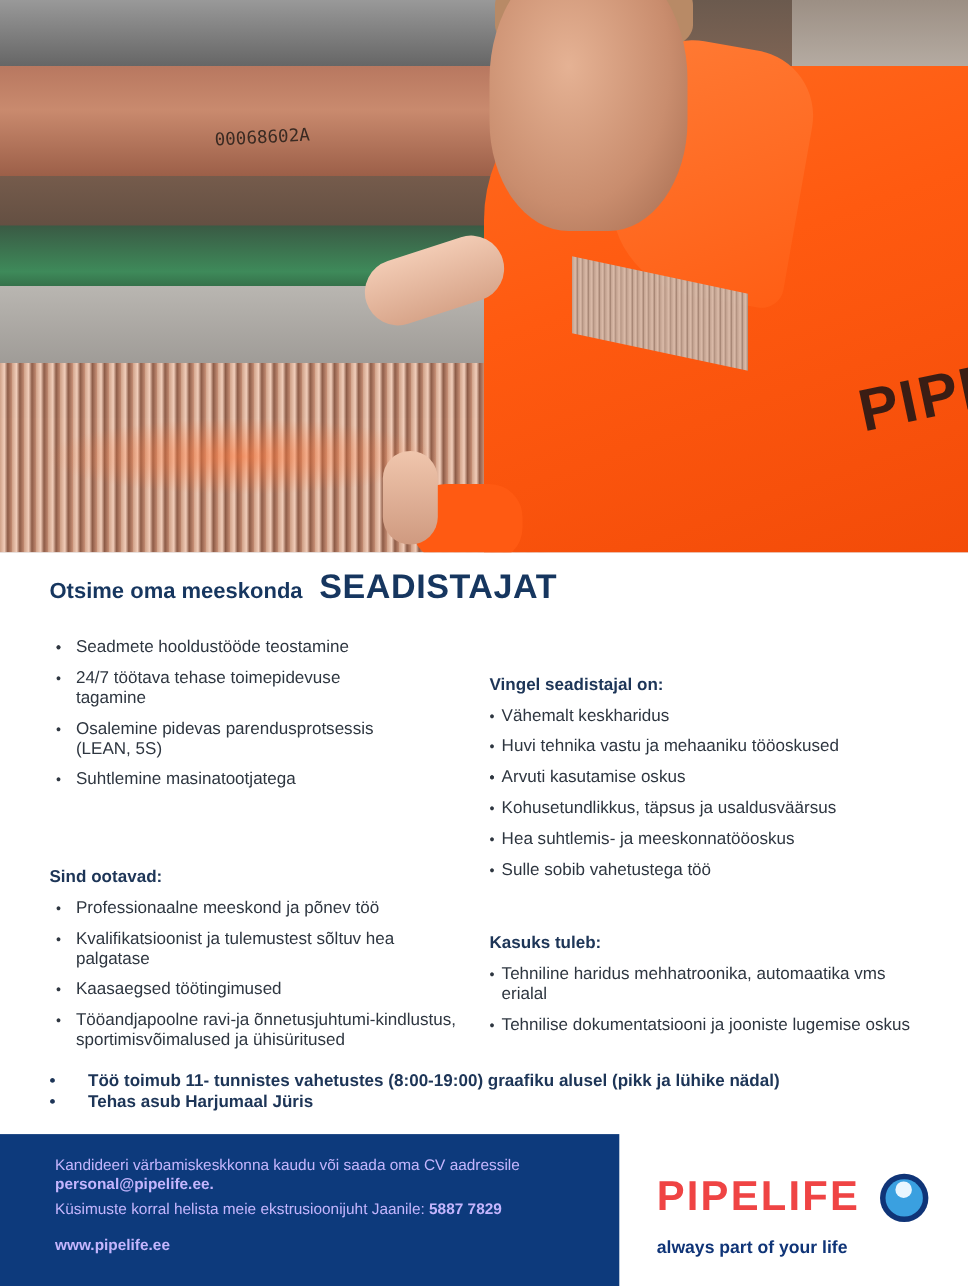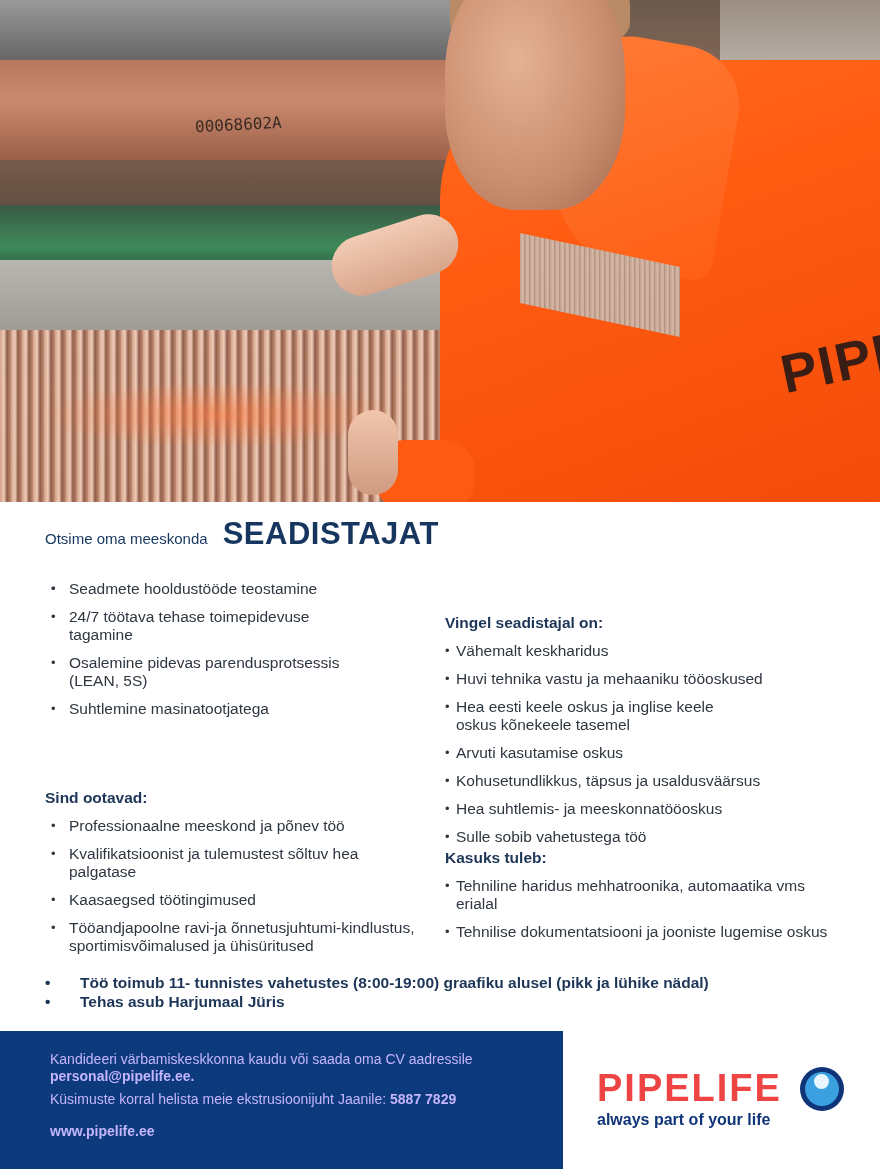--- a/index.html
+++ b/index.html
@@ -40,21 +40,21 @@
   .photo .hand1 { position:absolute; left:330px; top:225px; width:130px; height:60px; border-radius:30px;
            background:linear-gradient(180deg,#f2cbb4,#d8a58a); transform:rotate(-18deg); }
   .photo .hand2 { position:absolute; left:348px; top:410px; width:50px; height:85px; border-radius:25px;
            background:linear-gradient(180deg,#f0c6ad,#cf9a80); }
   .photo .sleeve { position:absolute; left:375px; top:440px; width:100px; height:70px; border-radius:30px;
            background:#ff5a12; }
   .photo .jacket-logo { position:absolute; left:780px; top:330px; font-family:"Liberation Sans", sans-serif;
            font-weight:bold; font-size:54px; color:#3a1d14; transform:rotate(-12deg); letter-spacing:2px; }
 
   .headline { position:absolute; left:45px; top:516px; white-space:nowrap; color:#16365f; }
-  .headline .lead { font-family:"Liberation Sans", sans-serif; font-weight:normal; font-size:15px; vertical-align:baseline; }
+  .headline .lead { font-family:"Liberation Sans", sans-serif; font-weight:bold; font-size:20px; vertical-align:baseline; }
   .headline .role { font-family:"Liberation Sans", sans-serif; font-weight:bold; font-size:31px; margin-left:10px; letter-spacing:.5px; }
 
   .col { position:absolute; }
   .col-left { left:45px; width:395px; }
   .col-right { left:445px; width:400px; }
   h3 { margin:0; font-family:"Liberation Sans", sans-serif; font-weight:bold; font-size:15.5px; color:#1d3557; }
   ul { list-style:none; margin:0; padding:0; }
   li { position:relative; font-family:"Liberation Sans", sans-serif; font-size:15.5px; line-height:18px; color:#2e3640; }
   .col-left li { padding-left:18px; margin-left:6px; }
   .col-right li { padding-left:11px; }
@@ -66,21 +66,21 @@
            font-weight:bold; font-size:15.5px; line-height:19px; color:#1d3557; }
   .notes .note .bullet { position:absolute; left:0; top:0; }
 
   .footer-box { position:absolute; left:0; top:1031px; width:563px; height:160px; background:#0d3a7c; color:#c4b5fd; }
   .footer-box .txt { position:absolute; left:50px; font-family:"Liberation Sans", sans-serif; font-size:14px; line-height:17px; }
   .footer-box b { font-weight:bold; }
 
   .logo { position:absolute; left:597px; top:1068px; }
   .logo .word { font-family:"Liberation Sans", sans-serif; font-weight:bold; font-size:38px; letter-spacing:2px;
            color:#ef4444; line-height:40px; }
-  .logo .tag { font-family:"Liberation Sans", sans-serif; font-weight:bold; font-size:16px; color:#0f3477; margin-top:3px; }
+  .logo .tag { font-family:"Liberation Sans", sans-serif; font-weight:bold; font-size:16px; color:#0f3477; margin-top:18px; }
   .logo-ring { position:absolute; left:800px; top:1067px; width:44px; height:44px; border-radius:50%;
            background:#0f3477; }
   .logo-ring .inner { position:absolute; left:5px; top:5px; width:34px; height:34px; border-radius:50%;
            background:#3aa0e0; }
   .logo-ring .dot { position:absolute; left:14px; top:7px; width:15px; height:15px; border-radius:50%;
            background:#e9f6ff; }
 </style>
 </head>
 <body>
 
@@ -127,21 +127,21 @@
     <li><span class="bullet">•</span><span>Kaasaegsed töötingimused</span></li>
     <li style="width:385px;"><span class="bullet">•</span><span>Tööandjapoolne ravi-ja õnnetusjuhtumi-kindlustus, sportimisvõimalused ja ühisüritused</span></li>
   </ul>
 </div>
 
 <div class="col col-right" style="top:570px;margin-top:44px;">
   <h3>Vingel seadistajal on:</h3>
   <ul style="margin-top:10px;">
     <li><span class="bullet">•</span><span> Vähemalt keskharidus</span></li>
     <li><span class="bullet">•</span><span>Huvi tehnika vastu ja mehaaniku tööoskused</span></li>
-    <li style="width:295px;"><span class="bullet">•</span><span>Hea eesti keele oskus  ja inglise keele oskus kõnekeele tasemel</span></li>
+    <li style="width:295px;"><span class="bullet">•</span></li>
     <li><span class="bullet">•</span><span>Arvuti kasutamise oskus</span></li>
     <li><span class="bullet">•</span><span>Kohusetundlikkus, täpsus ja usaldusväärsus</span></li>
     <li><span class="bullet">•</span><span>Hea suhtlemis- ja meeskonnatööoskus</span></li>
     <li><span class="bullet">•</span><span>Sulle sobib vahetustega töö</span></li>
   </ul>
 </div>
 
 <div class="col col-right" style="top:849px;">
   <h3>Kasuks tuleb:</h3>
   <ul style="margin-top:10px;">

